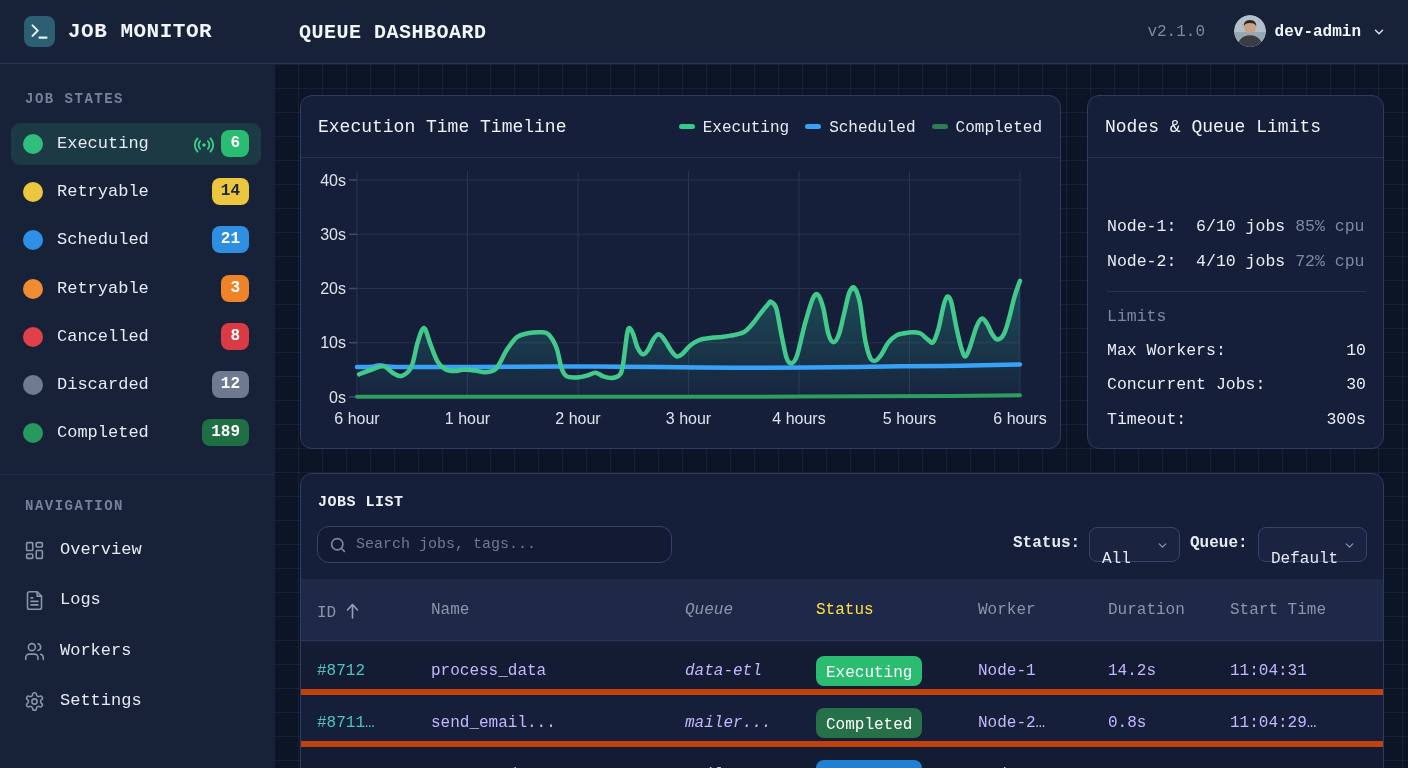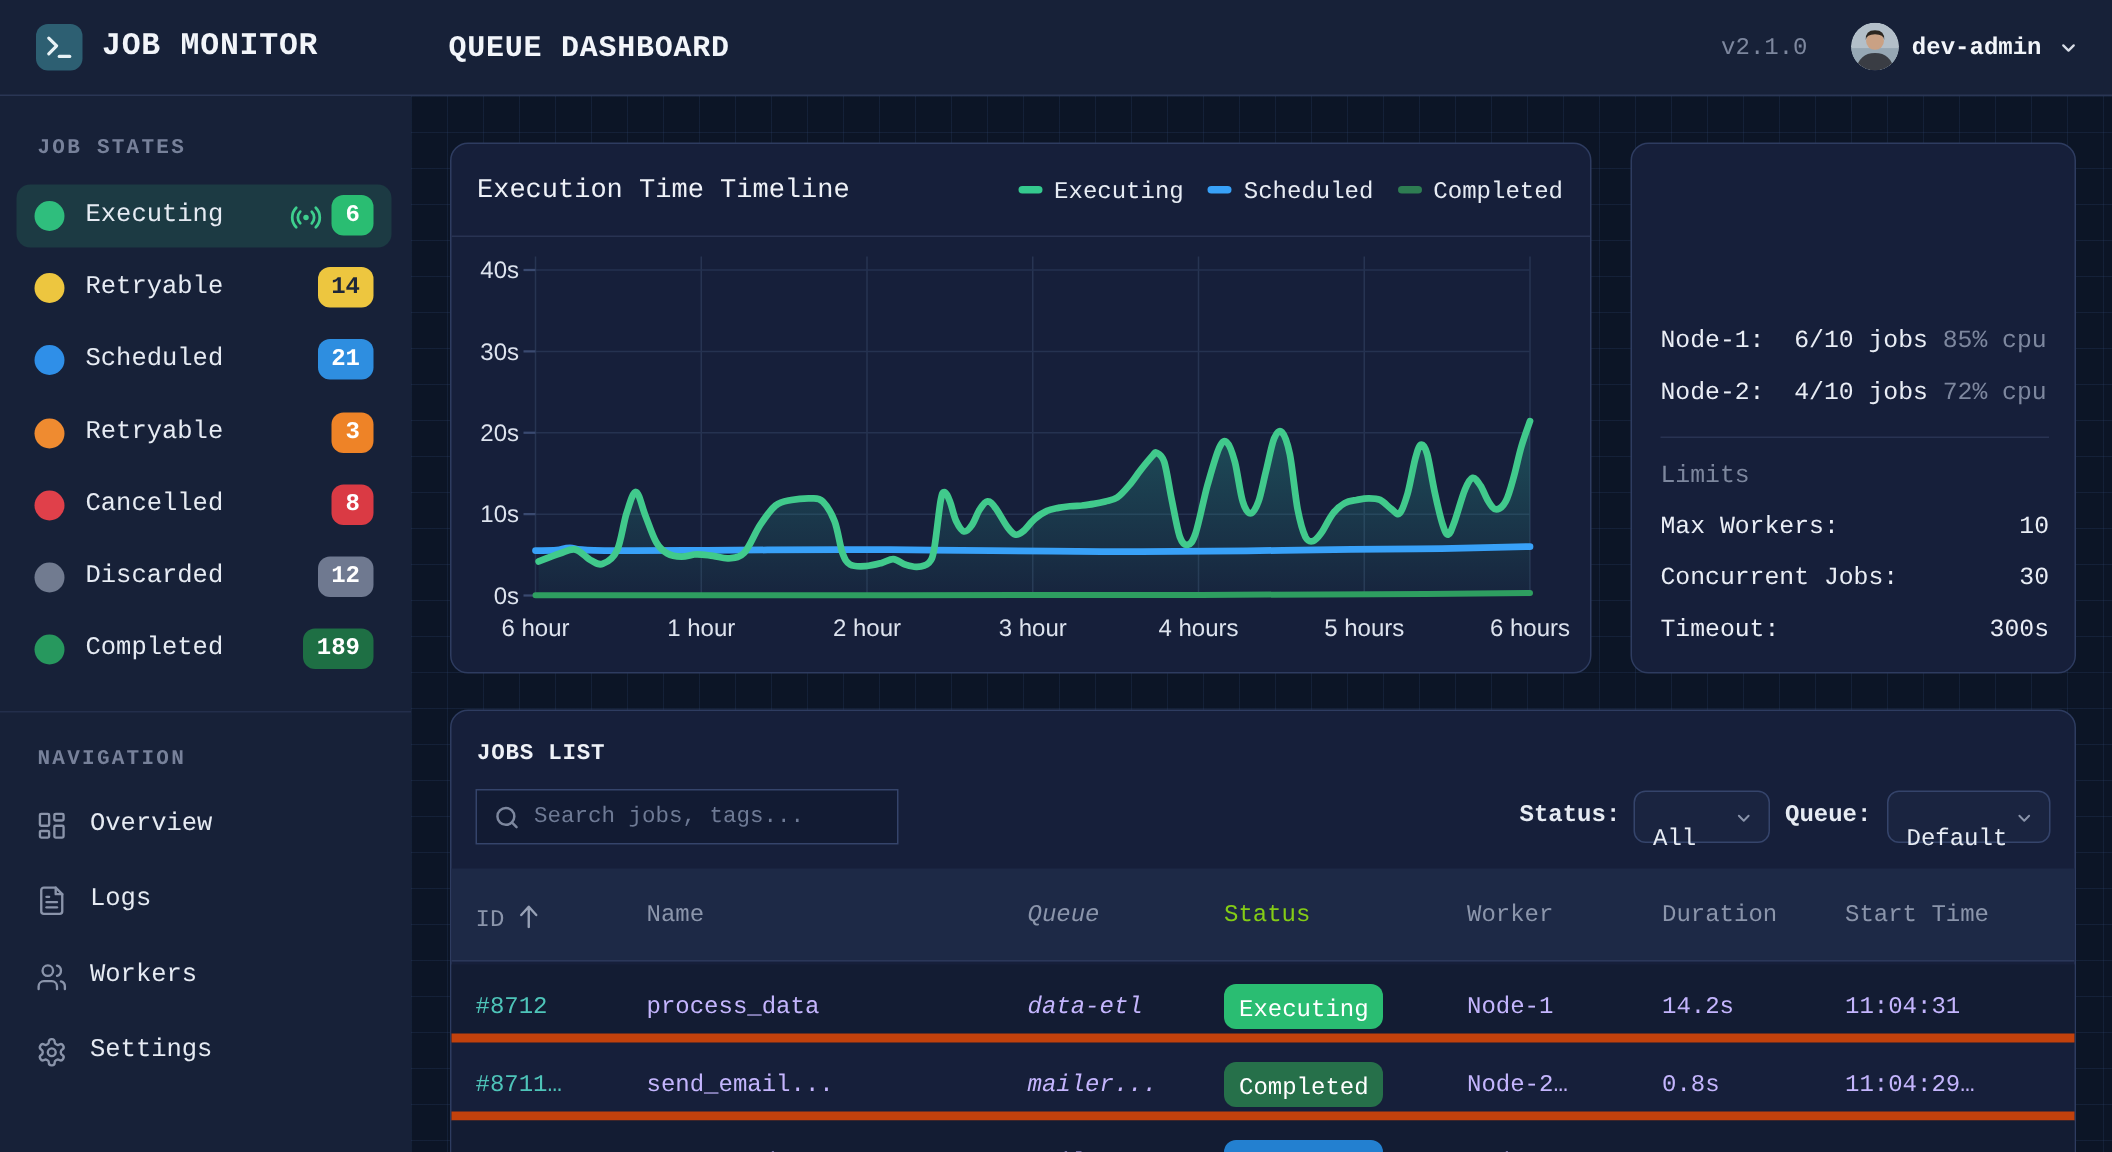--- a/index.html
+++ b/index.html
@@ -86,22 +86,22 @@
   .axis-label { font-family:"Liberation Sans", sans-serif; font-size:16px; fill:#dde3ee; }
 
   
   .nc-line { position:absolute; left:19px; width:259px; font-size:16.5px; white-space:pre; }
   .nc-gray { color:#7d879e; }
   .nc-right { position:absolute; right:0; top:0; }
 
   
   #jobs-title { position:absolute; left:17px; top:20px; font-size:15px; font-weight:bold; letter-spacing:0.5px; color:#eef1f7; }
   #search-box {
-    position:absolute; left:16px; top:52px; width:282px; height:37px;
-    border:1px solid #35446b; border-radius:0; background:#121b33;
+    position:absolute; left:16px; top:52px; width:355px; height:37px;
+    border:1px solid #35446b; border-radius:12px; background:#121b33;
   }
   #search-box svg { position:absolute; left:11px; top:9px; color:#7d879e; }
   #search-box span { position:absolute; left:38px; top:9px; font-size:15px; color:#6e7a95; }
   .filter-label { position:absolute; top:60px; font-size:16px; font-weight:bold; color:#e6ebf3; }
   .select {
     position:absolute; top:53px; height:35px;
     border:1px solid #35446b; border-radius:8px; background:#1a2440;
     font-size:16px; color:#e6ebf3;
   }
   .select span { position:absolute; left:12px; top:22px; }
@@ -286,20 +286,23 @@
       <text x="166.5" y="266" text-anchor="middle" class="axis-label">1 hour</text>
       <text x="277.0" y="266" text-anchor="middle" class="axis-label">2 hour</text>
       <text x="387.5" y="266" text-anchor="middle" class="axis-label">3 hour</text>
       <text x="498.0" y="266" text-anchor="middle" class="axis-label">4 hours</text>
       <text x="608.5" y="266" text-anchor="middle" class="axis-label">5 hours</text>
       <text x="719.0" y="266" text-anchor="middle" class="axis-label">6 hours</text>
     </svg>
   </div>
 
   <div id="nodes-card" class="card">
+    <div class="card-head">
+        <div class="card-title">Nodes &amp; Queue Limits</div>
+      </div>
     <div class="nc-line" style="top:121px;">Node-1:  6/10 jobs <span class="nc-gray">85% cpu</span></div>
     <div class="nc-line" style="top:156px;">Node-2:  4/10 jobs <span class="nc-gray">72% cpu</span></div>
     <div style="position:absolute; left:19px; top:195px; width:259px; height:1px; background:#283352;"></div>
     <div class="nc-line nc-gray" style="top:211px;">Limits</div>
     <div class="nc-line" style="top:245px;">Max Workers:<span class="nc-right">10</span></div>
     <div class="nc-line" style="top:279px;">Concurrent Jobs:<span class="nc-right">30</span></div>
     <div class="nc-line" style="top:314px;">Timeout:<span class="nc-right">300s</span></div>
   </div>
 
   <div id="jobs-card" class="card">
@@ -325,21 +328,21 @@
           <path d="m6 9 6 6 6-6"></path>
         </svg>
       </div>
 
     <div id="thead">
       <div class="th c-id" style="color:#8b95ab;">ID <svg class="arr" width="13" height="16" viewBox="0 0 13 16" fill="none" stroke="#97a1b6" stroke-width="1.6" stroke-linecap="round" stroke-linejoin="round">
             <path d="M6.5 15 V2 M1.5 7 L6.5 1.5 L11.5 7"></path>
           </svg></div>
       <div class="th c-name" style="color:#8b95ab;">Name</div>
       <div class="th c-queue" style="color:#8b95ab;">Queue</div>
-      <div class="th c-status" style="color:#84cc16;">Status</div>
+      <div class="th c-status" style="color:#fde047;">Status</div>
       <div class="th c-worker" style="color:#8b95ab;">Worker</div>
       <div class="th c-dur" style="color:#8b95ab;">Duration</div>
       <div class="th c-start" style="color:#8b95ab;">Start Time</div>
     </div>
 
     <div class="trow odd" style="top:169px;">
       <div class="td id c-id">#8712</div>
       <div class="td c-name">process_data</div>
       <div class="td c-queue">data-etl</div>
       <div class="pill c-status" style="background:#2abd72;">Executing</div>

